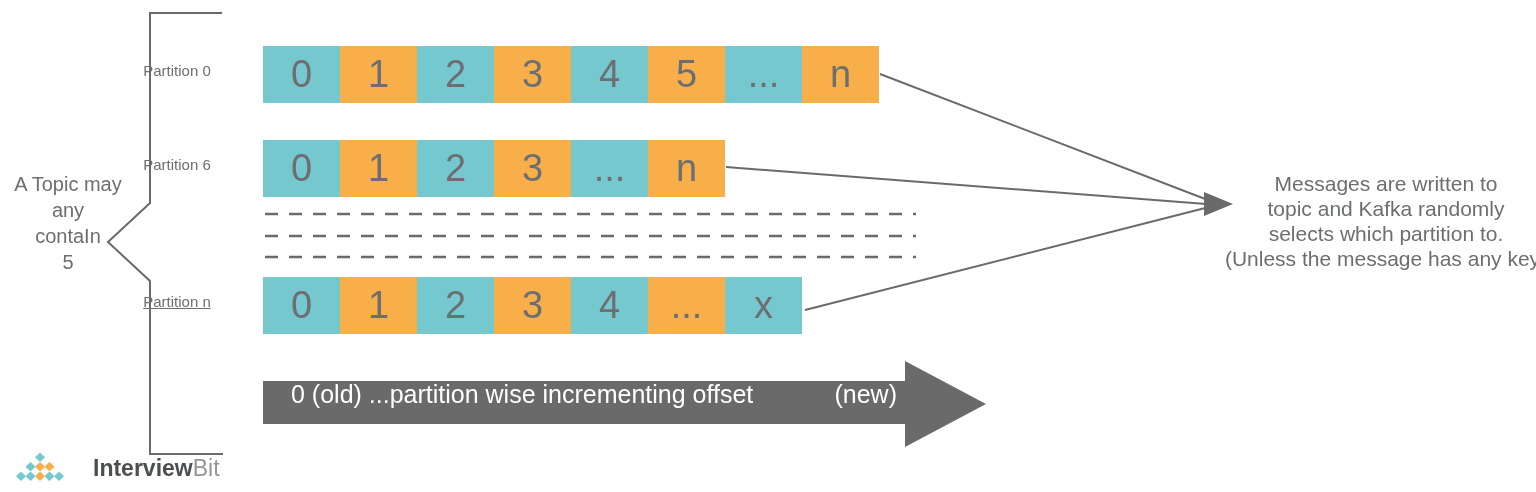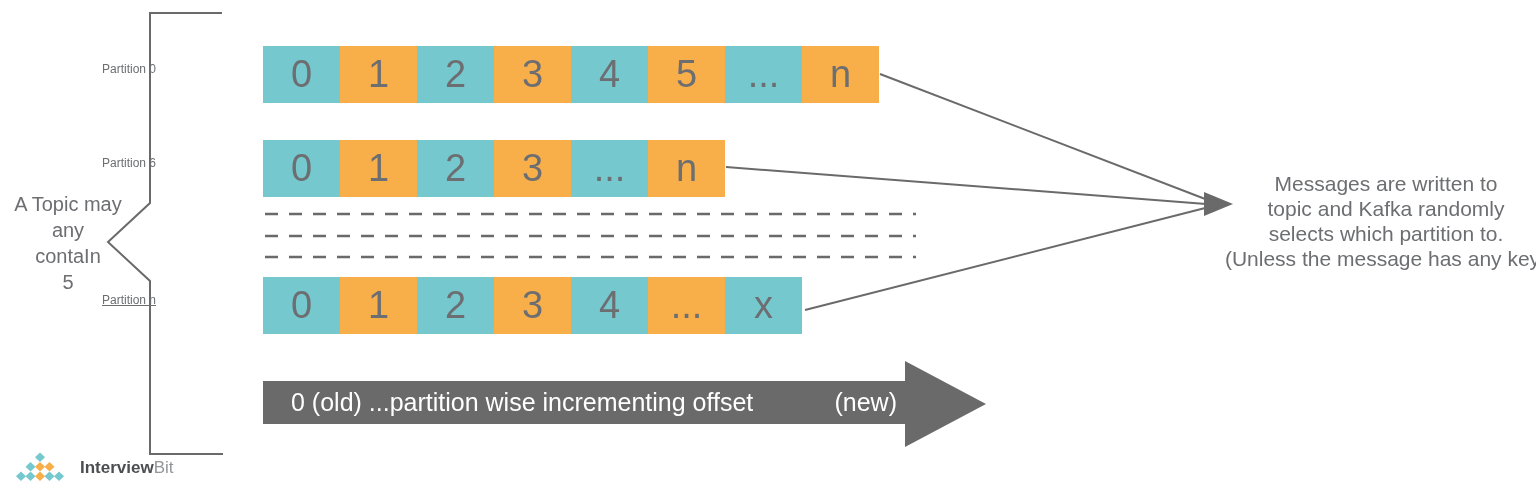--- a/index.html
+++ b/index.html
@@ -19,37 +19,37 @@
 
   .p-row{position:absolute; display:flex;}
   .row-p0{left:263px; top:46px;}
   .row-p1{left:263px; top:140px;}
   .row-pn{left:263px; top:277px;}
   .cell{width:77px; height:57px; display:flex; align-items:center; justify-content:center;
         font-size:38px; color:var(--text-gray);}
   .cell.teal{background:var(--teal);}
   .cell.orange{background:var(--orange);}
 
-  .p-label{position:absolute; left:102px; width:150px; text-align:left;
-           font-size:12px; color:var(--text-gray);}
+  .p-label{position:absolute; left:102px; width:150px; text-align:center;
+           font-size:15px; color:var(--text-gray);}
   .label-p0{top:62px;} .label-p1{top:156px;} .label-pn{top:293px;text-decoration:underline;}
 
-  .left-note{position:absolute; left:0px; top:191px; width:136px; text-align:center;
+  .left-note{position:absolute; left:0px; top:171px; width:136px; text-align:center;
              font-size:20px; line-height:26px; color:var(--text-gray);}
   .right-note{position:absolute; left:1218px; top:171px; width:336px; text-align:center;
               font-size:21px; line-height:25px; color:var(--text-gray);}
   .note-line{white-space:nowrap;}
 
-  .offset-arrow-text{position:absolute; left:291px; top:388px; width:606px;
+  .offset-arrow-text{position:absolute; left:291px; top:380px; width:606px;
                      display:flex; justify-content:space-between; align-items:center;
                      color:#ffffff; font-size:25px; white-space:nowrap;}
 
   .logo{position:absolute; left:16px; top:452px; display:flex; align-items:center;}
   .logo svg{display:block;}
-  .logo-text{margin-left:14px; font-size:17px; line-height:30px;}
+  .logo-text{margin-left:27px; font-size:23px; line-height:30px;}
   .brand-primary{font-weight:bold; color:var(--brand-dark);}
   .brand-secondary{font-weight:normal; color:var(--brand-light);}
   .d-teal{fill:var(--teal);} .d-orange{fill:var(--orange);}
 </style>
 </head>
 <body>
 
 <div class="canvas">
 
   <svg class="overlay">

